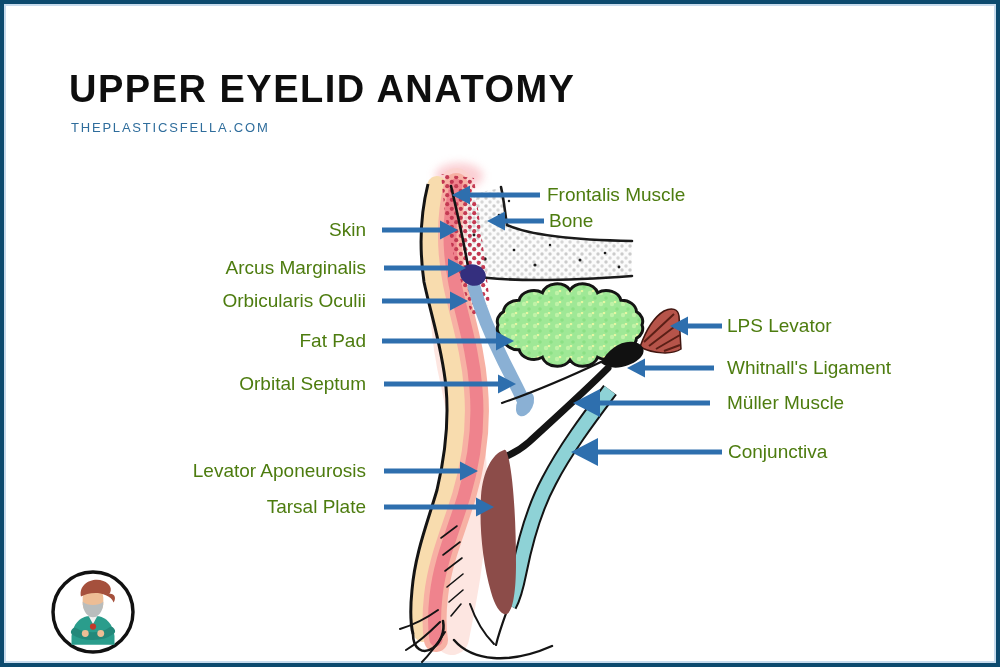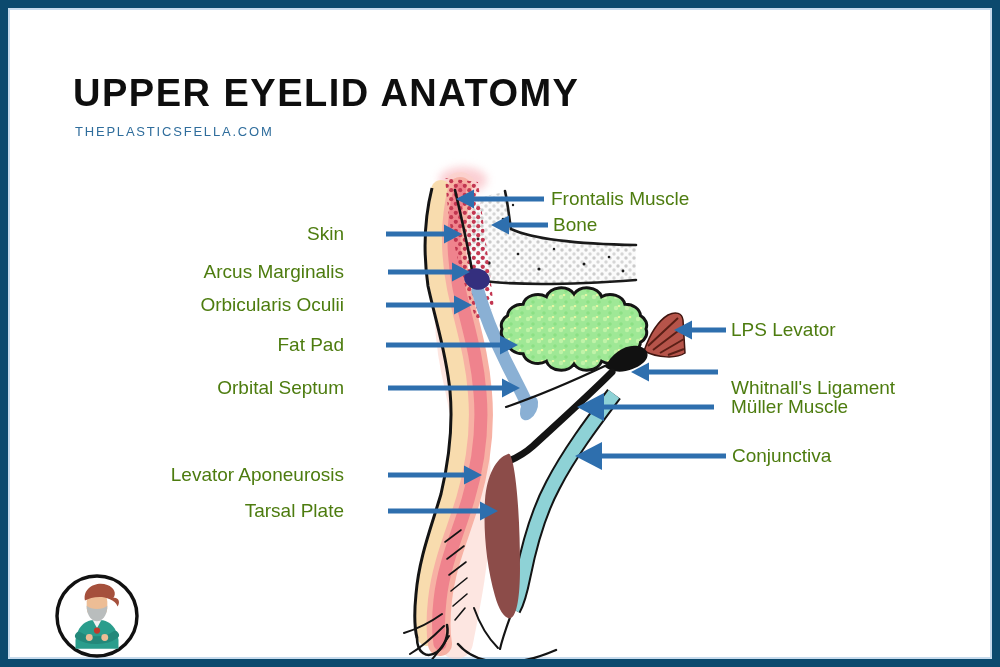--- a/index.html
+++ b/index.html
@@ -1,38 +1,38 @@
 <!DOCTYPE html>
 <html><head>
 <meta charset="utf-8">
 <style>
   html,body{margin:0;padding:0;background:#e8e8e8;}
   .stage{
     position:relative;width:1000px;height:667px;box-sizing:border-box;
-    background:#ffffff;border:8px solid #0c4a6e;
+    background:#ffffff;border:4px solid #0c4a6e;
     box-shadow:inset 0 0 0 2px rgba(130,175,215,.45);
     overflow:hidden;
     font-family:"Liberation Sans", sans-serif;
   }
   .title{
     position:absolute;left:65px;top:64px;margin:0;
     font-size:38px;font-weight:800;letter-spacing:1.5px;color:#0e0e0e;
     font-family:"Liberation Sans", sans-serif;white-space:nowrap;
   }
   .subtitle{
     position:absolute;left:67px;top:116px;
     font-size:13px;font-weight:400;letter-spacing:1.8px;color:#2f6d9c;
     white-space:nowrap;
   }
   .diagram-svg{position:absolute;left:0;top:0;}
   .lbl{
     position:absolute;font-size:19px;color:#4d7c0f;white-space:nowrap;
     transform:translateY(-50%);line-height:1.15;
   }
-  .lbl.left{right:648px;text-align:right;}
+  .lbl.left{right:630px;text-align:right;}
   .footer-note{
     position:absolute;left:137px;top:606px;transform:translateY(-50%);
     font-size:11.5px;color:#969696;white-space:nowrap;
   }
   .avatar{position:absolute;left:46px;top:565px;width:86px;height:86px;}
 </style>
 </head>
 <body>
 
 <div class="stage">
@@ -190,21 +190,21 @@
   <div class="lbl left" style="top:297px">Orbicularis Oculii</div>
   <div class="lbl left" style="top:264px">Arcus Marginalis</div>
   <div class="lbl left" style="top:337px">Fat Pad</div>
   <div class="lbl left" style="top:380px">Orbital Septum</div>
   <div class="lbl left" style="top:467px">Levator Aponeurosis</div>
   <div class="lbl left" style="top:503px">Tarsal Plate</div>
 
   <div class="lbl" style="left:543px;top:191px">Frontalis Muscle</div>
   <div class="lbl" style="left:545px;top:217px">Bone</div>
   <div class="lbl" style="left:723px;top:322px">LPS Levator</div>
-  <div class="lbl" style="left:723px;top:380px">Whitnall's Ligament</div>
+  <div class="lbl" style="left:723px;top:364px">Whitnall's Ligament</div>
   <div class="lbl" style="left:723px;top:399px">Müller Muscle</div>
   <div class="lbl" style="left:724px;top:448px">Conjunctiva</div>
 
   <svg class="avatar" viewBox="0 0 100 100">
     <circle cx="50" cy="50" r="46.5" fill="#ffffff" stroke="#111111" stroke-width="4"></circle>
     <path d="M 25 78 C 27 63 35 57 43 55 L 57 55 C 65 57 73 63 75 78 L 75 88 L 25 88 Z" fill="#2a9d8c"></path>
     <path d="M 45 55 L 50 64 L 55 55 Z" fill="#f2f2f2"></path>
     <rect x="38" y="23" width="24" height="28" rx="10" fill="#edbd95"></rect>
     <path d="M 36 32 C 33 17 50 9 62 14 C 70 17 73 24 69 29 C 74 28 78 33 74 39 C 71 31 60 28 53 28 C 46 28 40 30 36 32 Z" fill="#a5503c"></path>
     <path d="M 38 38 C 38 51 45 56 50 56 C 55 56 62 51 62 38 C 56 43 44 43 38 38 Z" fill="#b9bdbd"></path>

